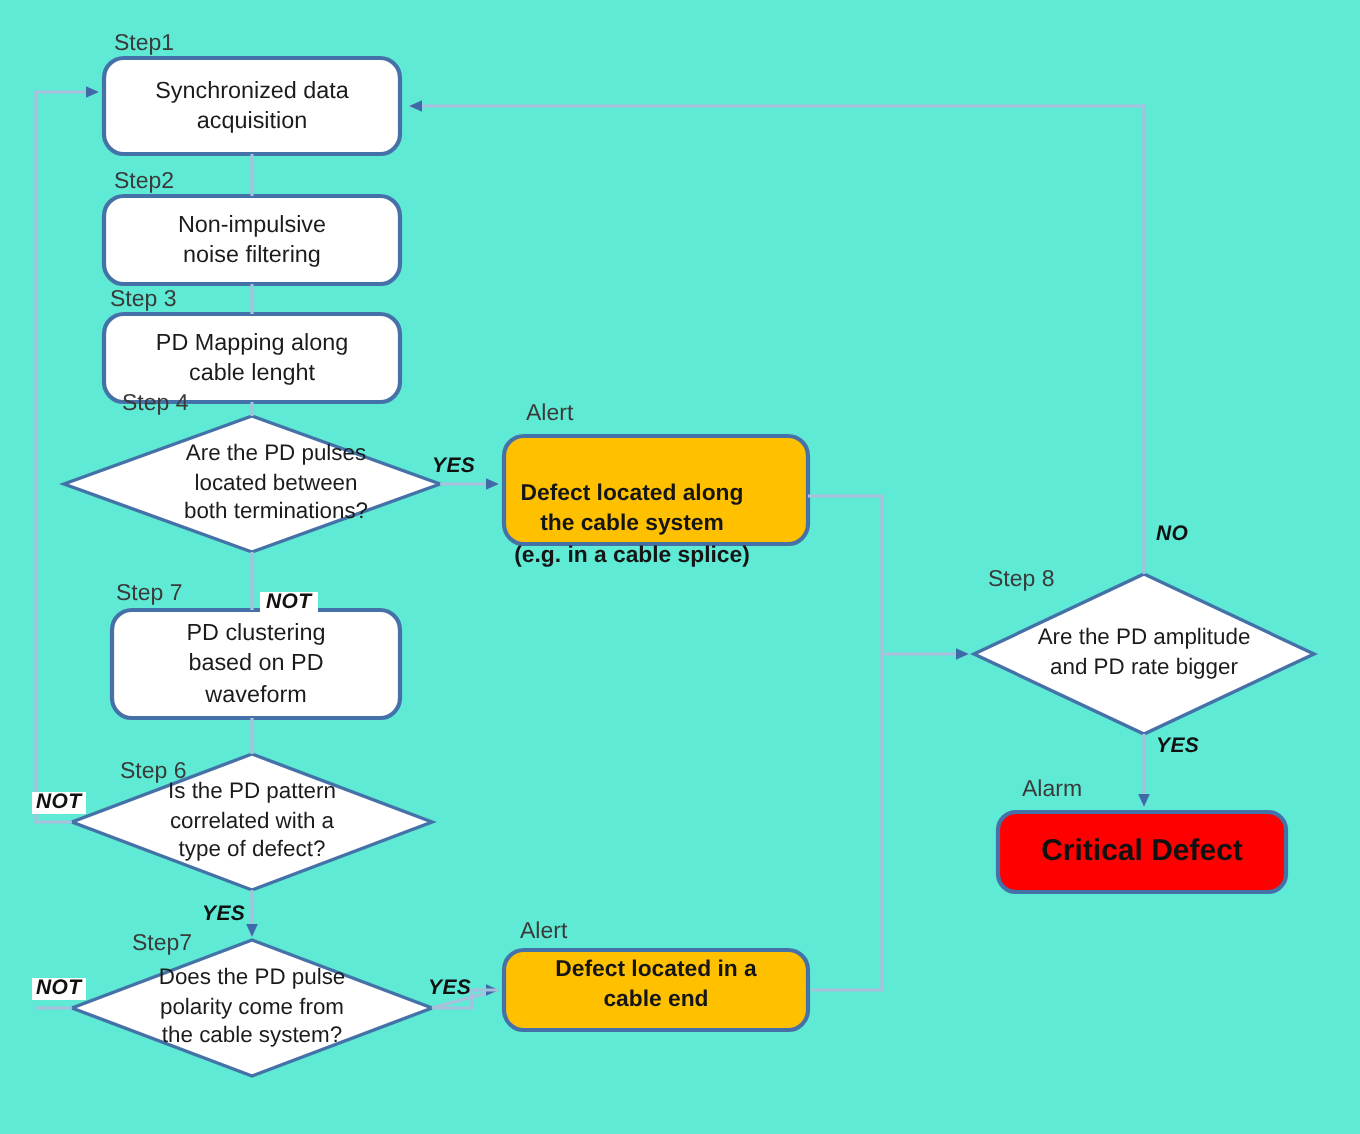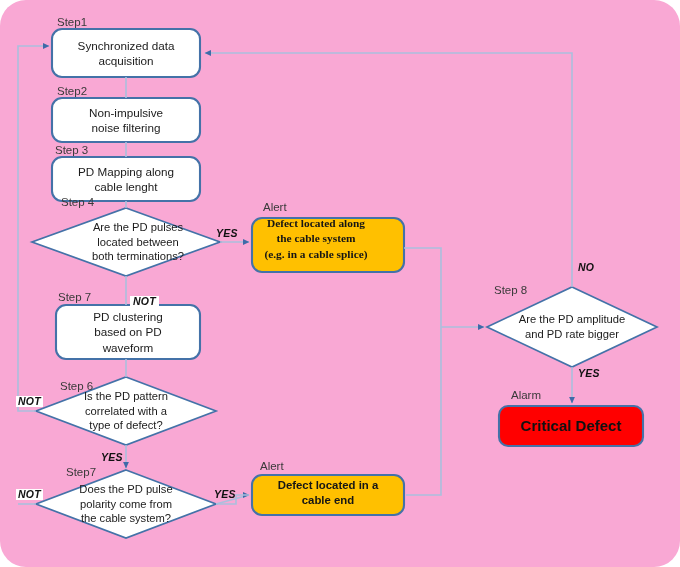--- a/index.html
+++ b/index.html
@@ -1,22 +1,21 @@
 <!DOCTYPE html>
 <html><head>
 <meta charset="utf-8">
 <style>
   html,body{margin:0;padding:0;background:#ffffff;}
   body{font-family:"Liberation Sans",sans-serif;}
   #canvas{
     position:relative;
     width:680px;height:567px;
-    background:#f9a8d4;
+    background:#5eead4;
     overflow:hidden;
-    border-radius:26px;
   }
   #flow{position:absolute;inset:0;width:680px;height:567px;}
 
   .lbl{
     position:absolute;
     font-family:"Liberation Sans",sans-serif;
     color:#262626;
     white-space:nowrap;
     line-height:1;
   }
@@ -174,21 +173,21 @@
         <div>polarity come from</div>
         <div>the cable system?</div>
       </div>
     </div>
   <div class="node-text dec-text" style="left:489px;top:298px;width:166px;height:58px;">
       <div>
         <div>Are the PD amplitude</div>
         <div>and PD rate bigger</div>
       </div>
     </div>
-  <div class="node-text alert-text" style="left:252px;top:212px;width:128px;height:54px;font-family:Liberation Serif, serif;">
+  <div class="node-text alert-text" style="left:252px;top:236px;width:128px;height:54px;">
       <div>
         <div>Defect located along</div>
         <div>the cable system</div>
         <div>(e.g. in a cable splice)</div>
       </div>
     </div>
   <div class="node-text alert-text" style="left:252px;top:475px;width:152px;height:36px;">
       <div>
         <div>Defect located in a</div>
         <div>cable end</div>

